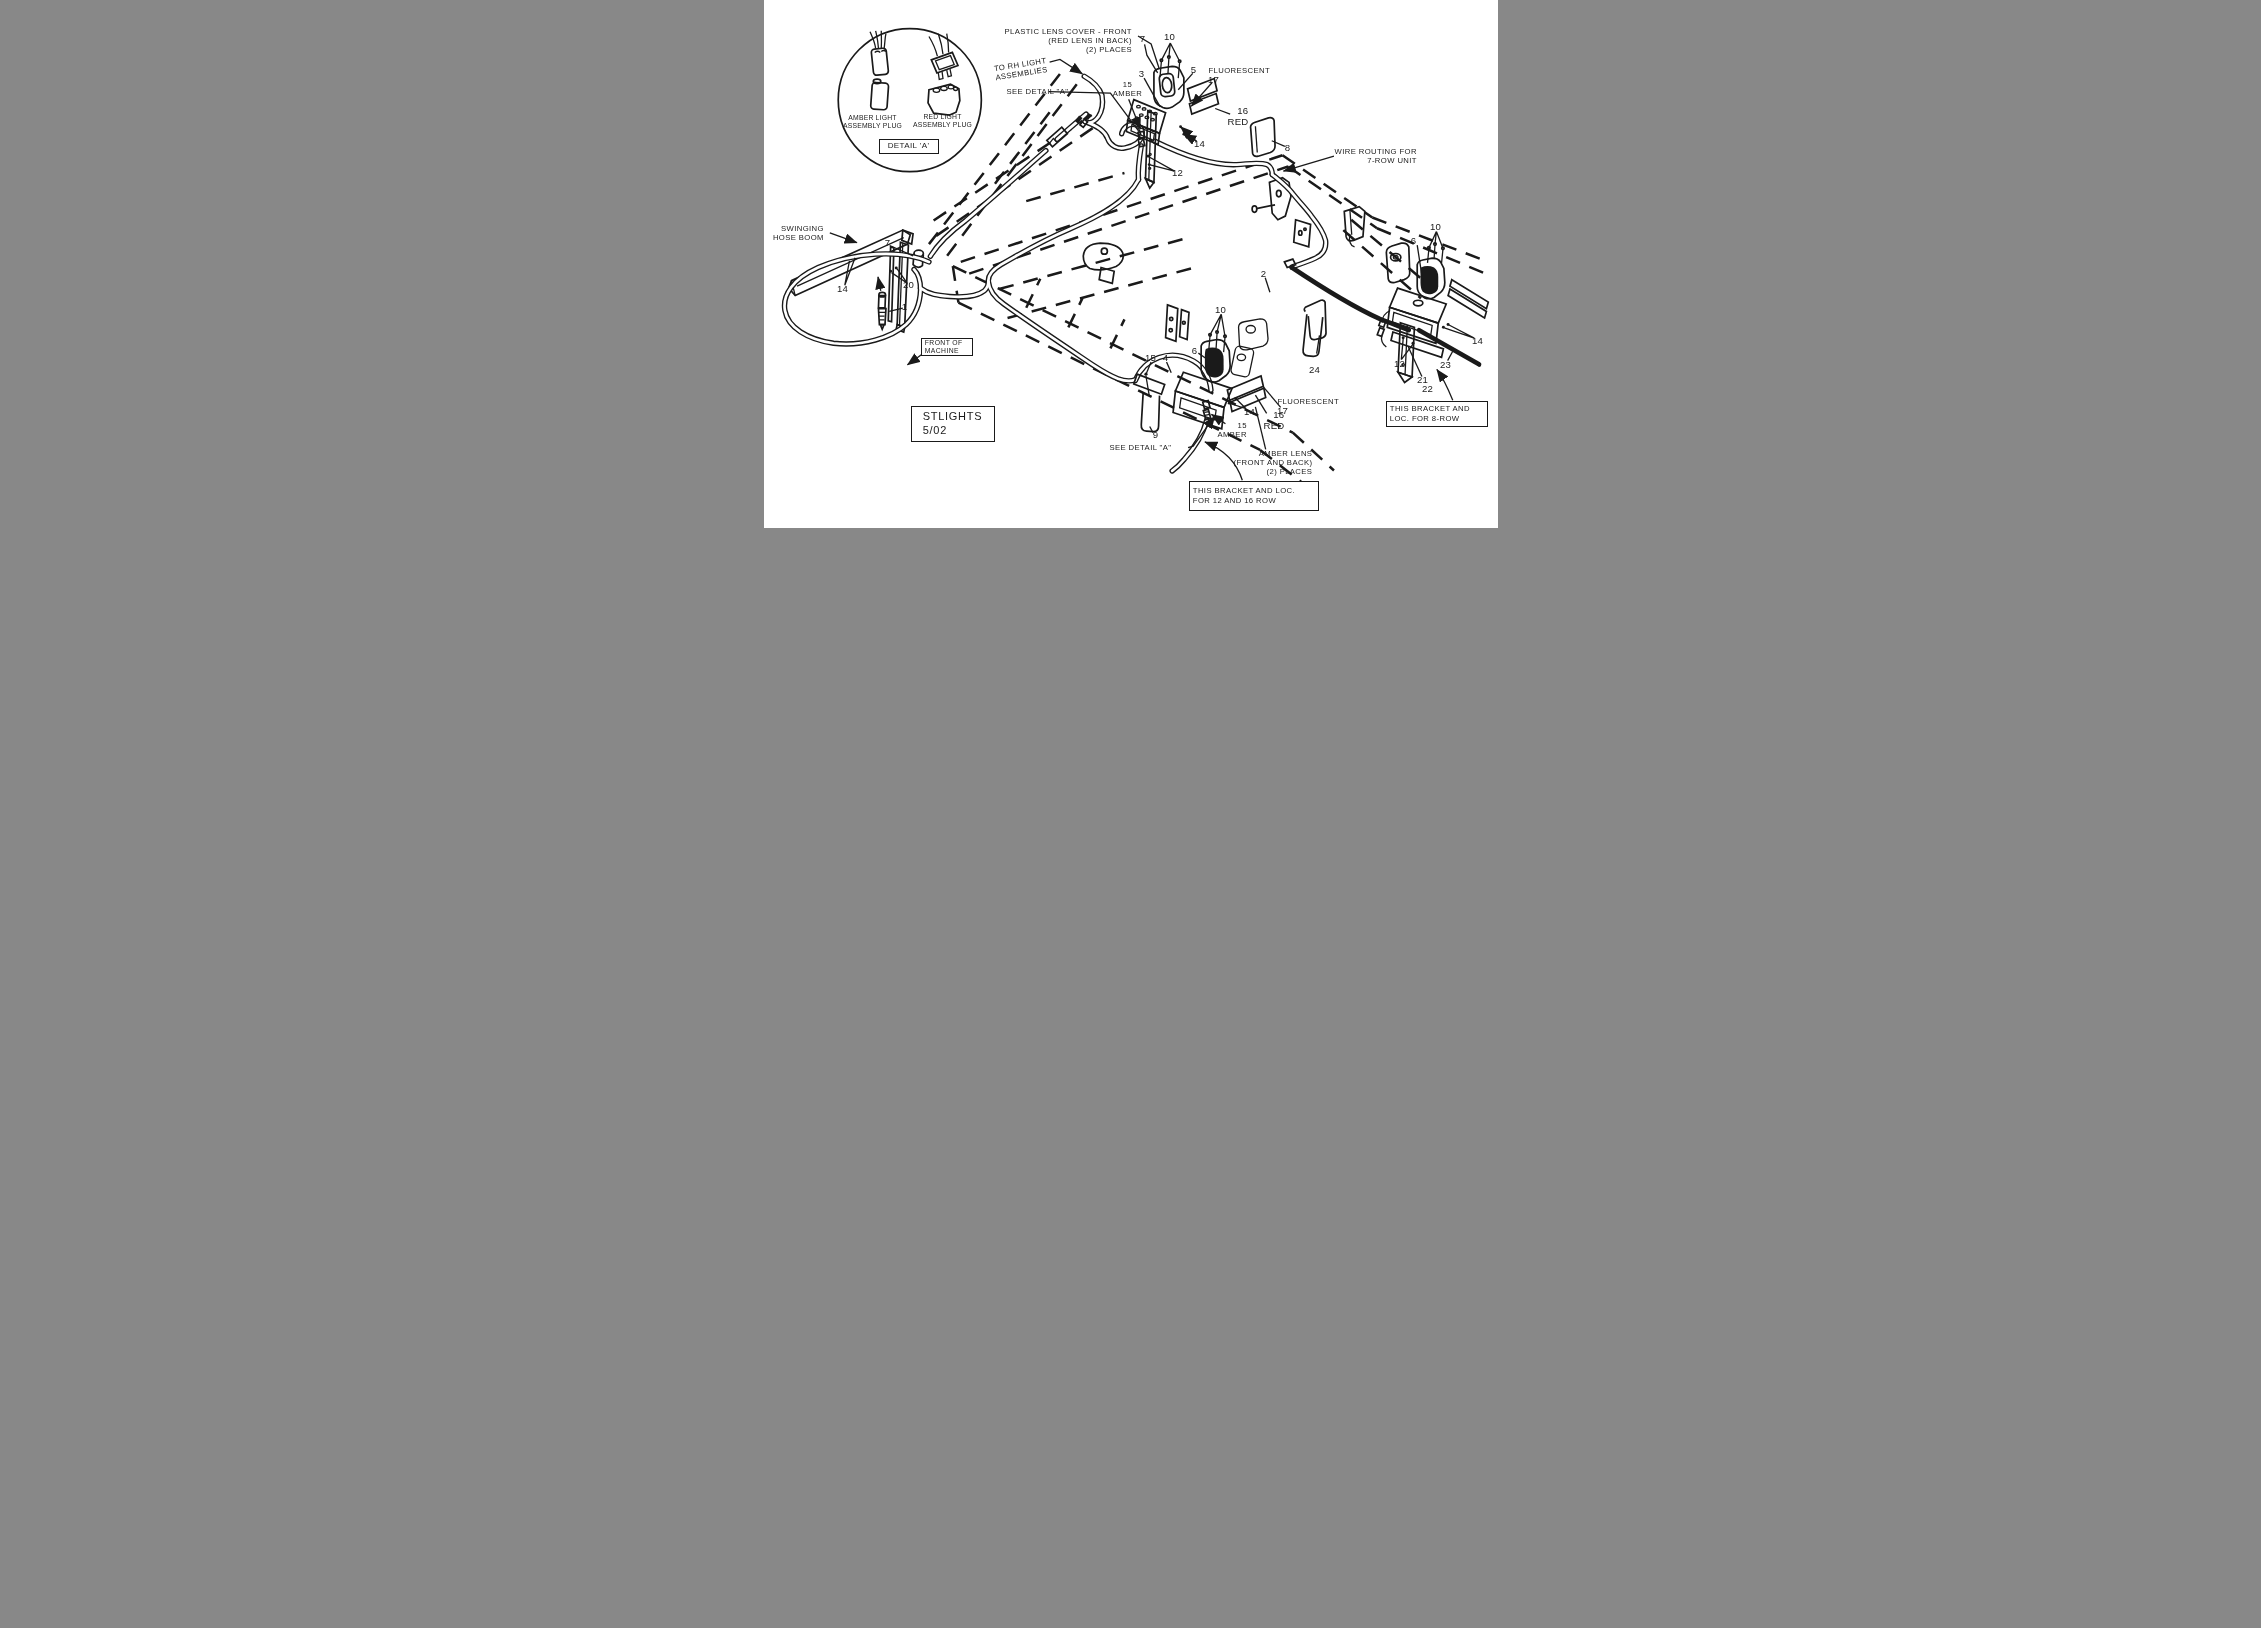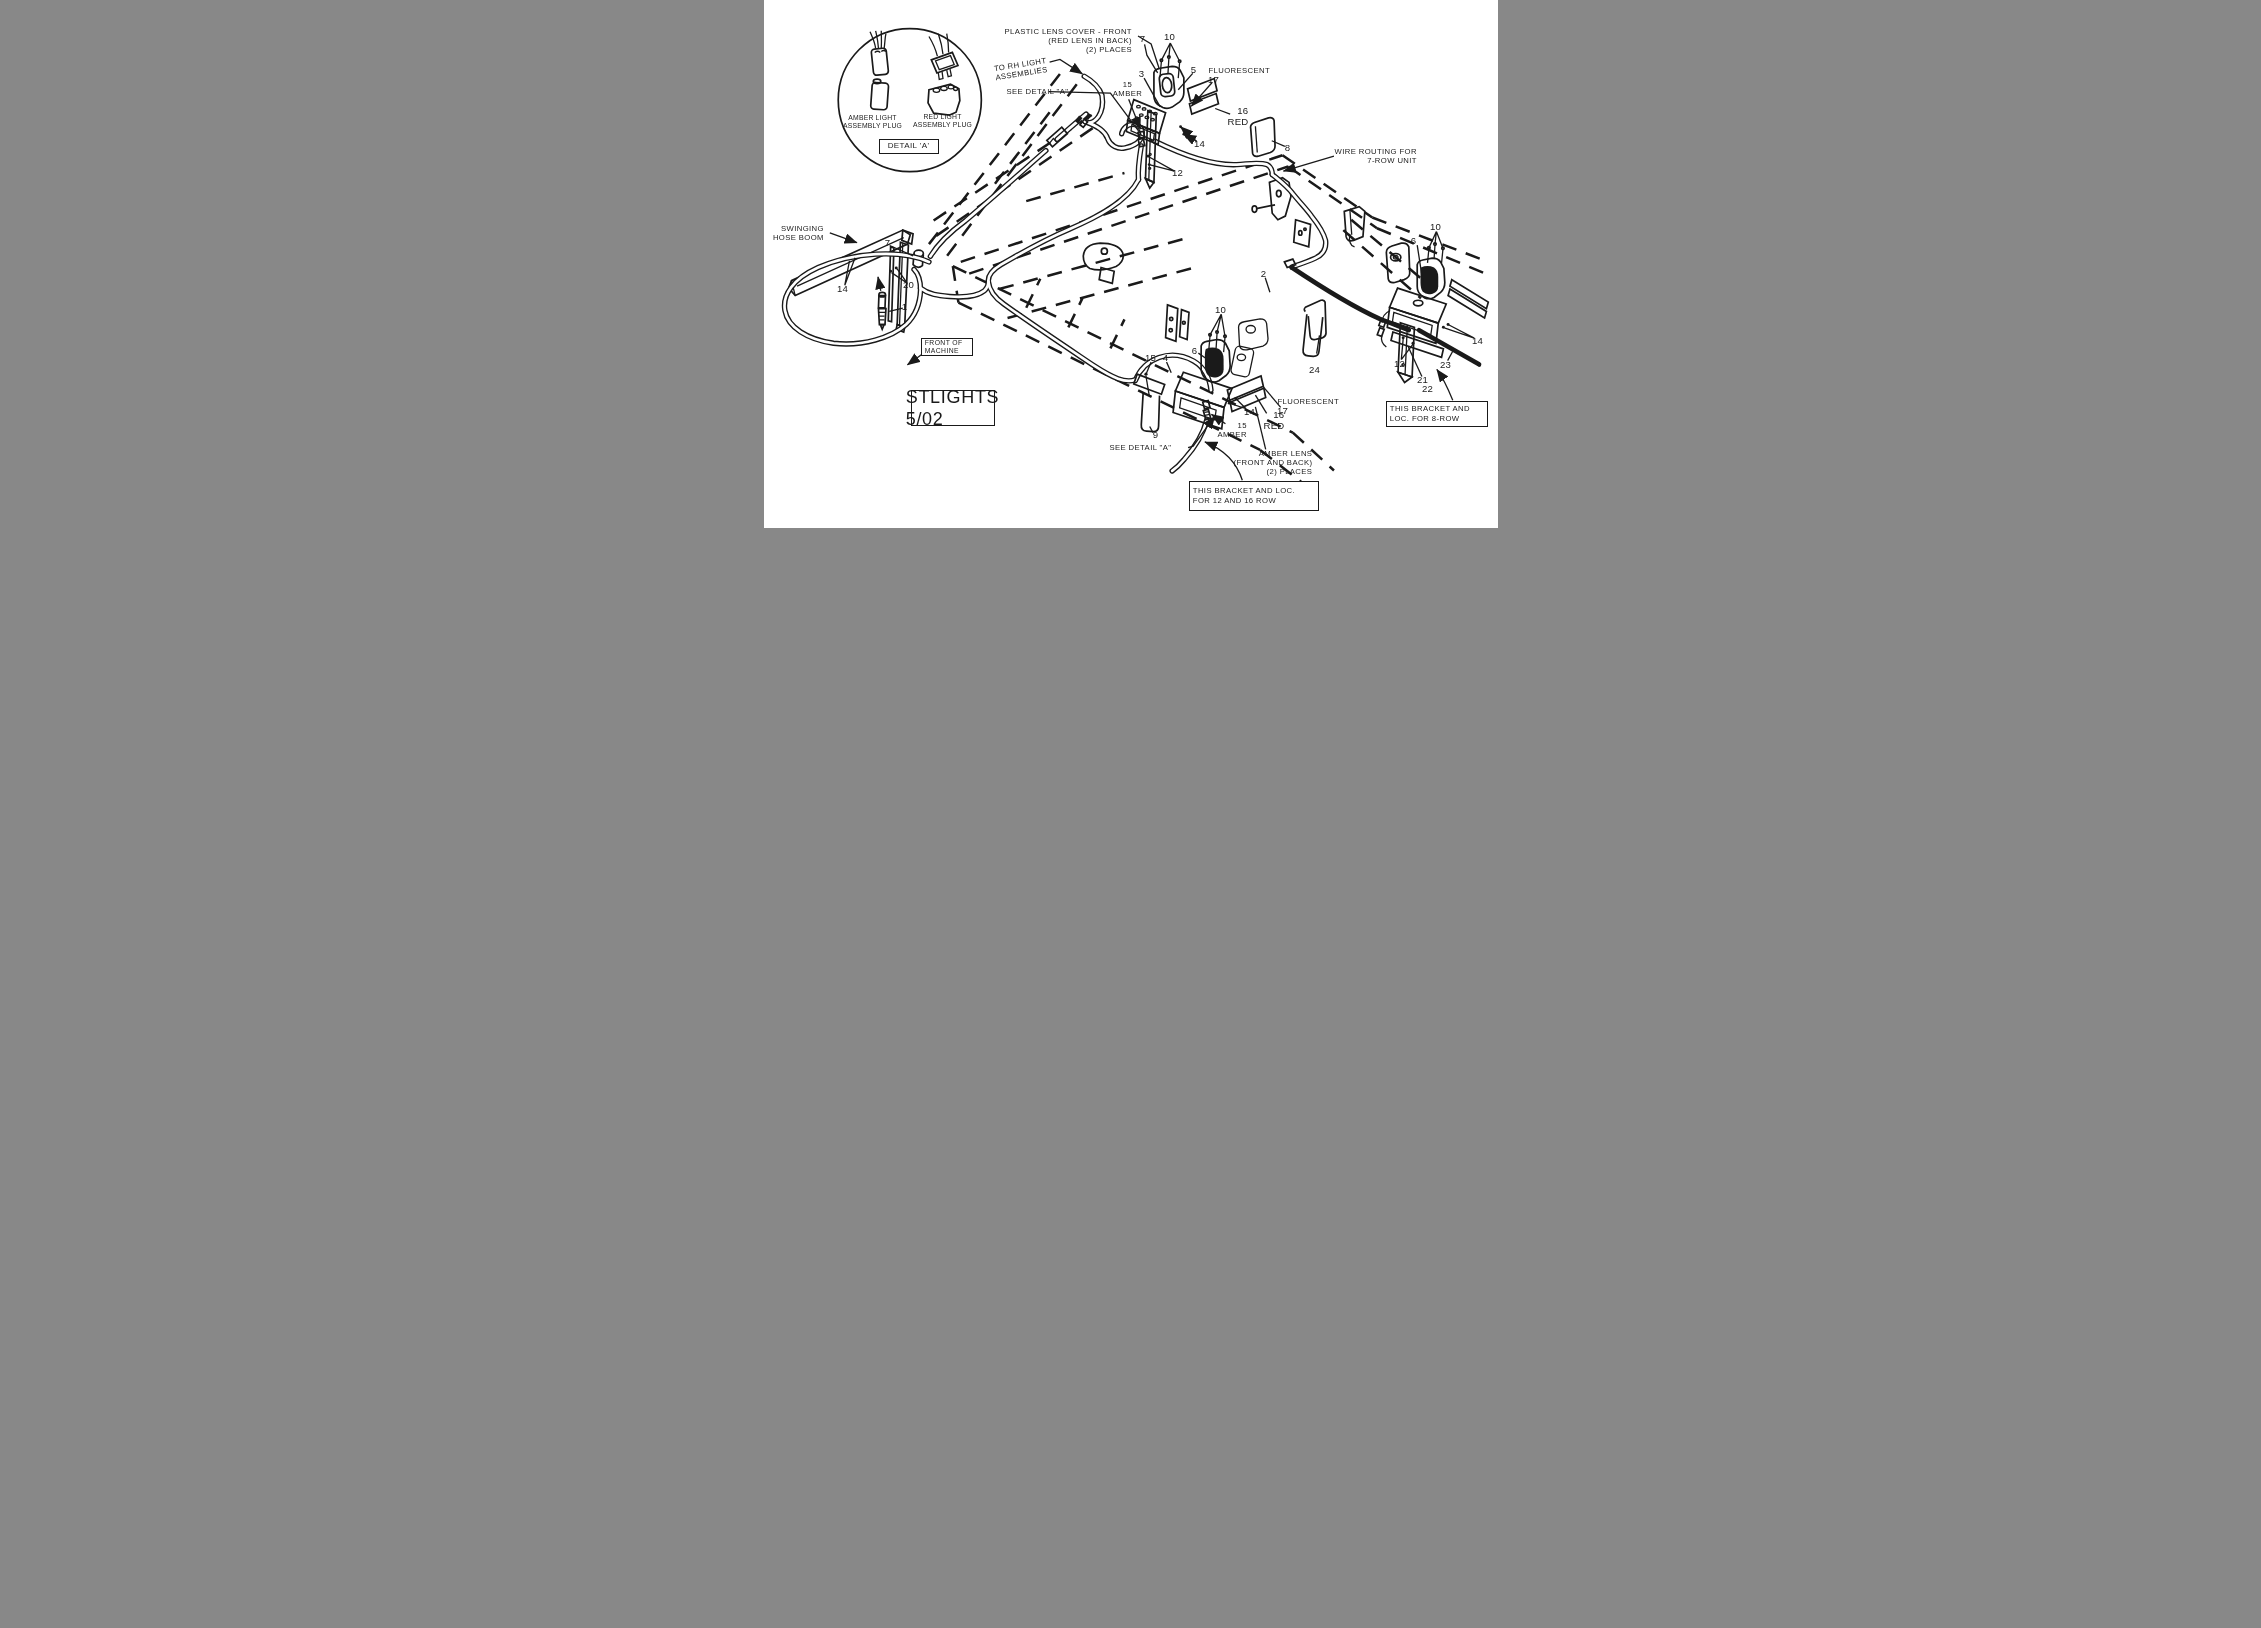--- a/index.html
+++ b/index.html
@@ -424,21 +424,21 @@
   <div class="lbl num" style="left:664px;top:389px">22</div>
 
   <div class="lbl" style="left:109px;top:122px;font-size:6.8px;letter-spacing:0.2px">AMBER LIGHT
 ASSEMBLY PLUG</div>
   <div class="lbl" style="left:179px;top:121px;font-size:6.8px;letter-spacing:0.2px">RED LIGHT
 ASSEMBLY PLUG</div>
   <div class="bx center" style="left:115px;top:139px;width:58px;height:12.6px;font-size:8px">DETAIL 'A'</div>
 
   <div class="bx left" style="left:157px;top:338px;width:47px;height:16px;font-size:6.8px">FRONT OF
 MACHINE</div>
-  <div class="bx center" style="left:147px;top:390px;width:82px;height:34px;font-size:18px;letter-spacing:0.7px">STLIGHTS
+  <div class="bx center" style="left:147px;top:406px;width:82px;height:34px;font-size:11px;letter-spacing:0.7px">STLIGHTS
 5/02</div>
   <div class="bx left" style="left:425px;top:481px;width:125px;height:28px;font-size:7.7px">THIS BRACKET AND LOC.
 FOR 12 AND 16 ROW</div>
   <div class="bx left" style="left:622px;top:401px;width:97px;height:24px;font-size:7.7px">THIS BRACKET AND
 LOC. FOR 8-ROW</div>
 
 </div>
 
 
 </body></html>

